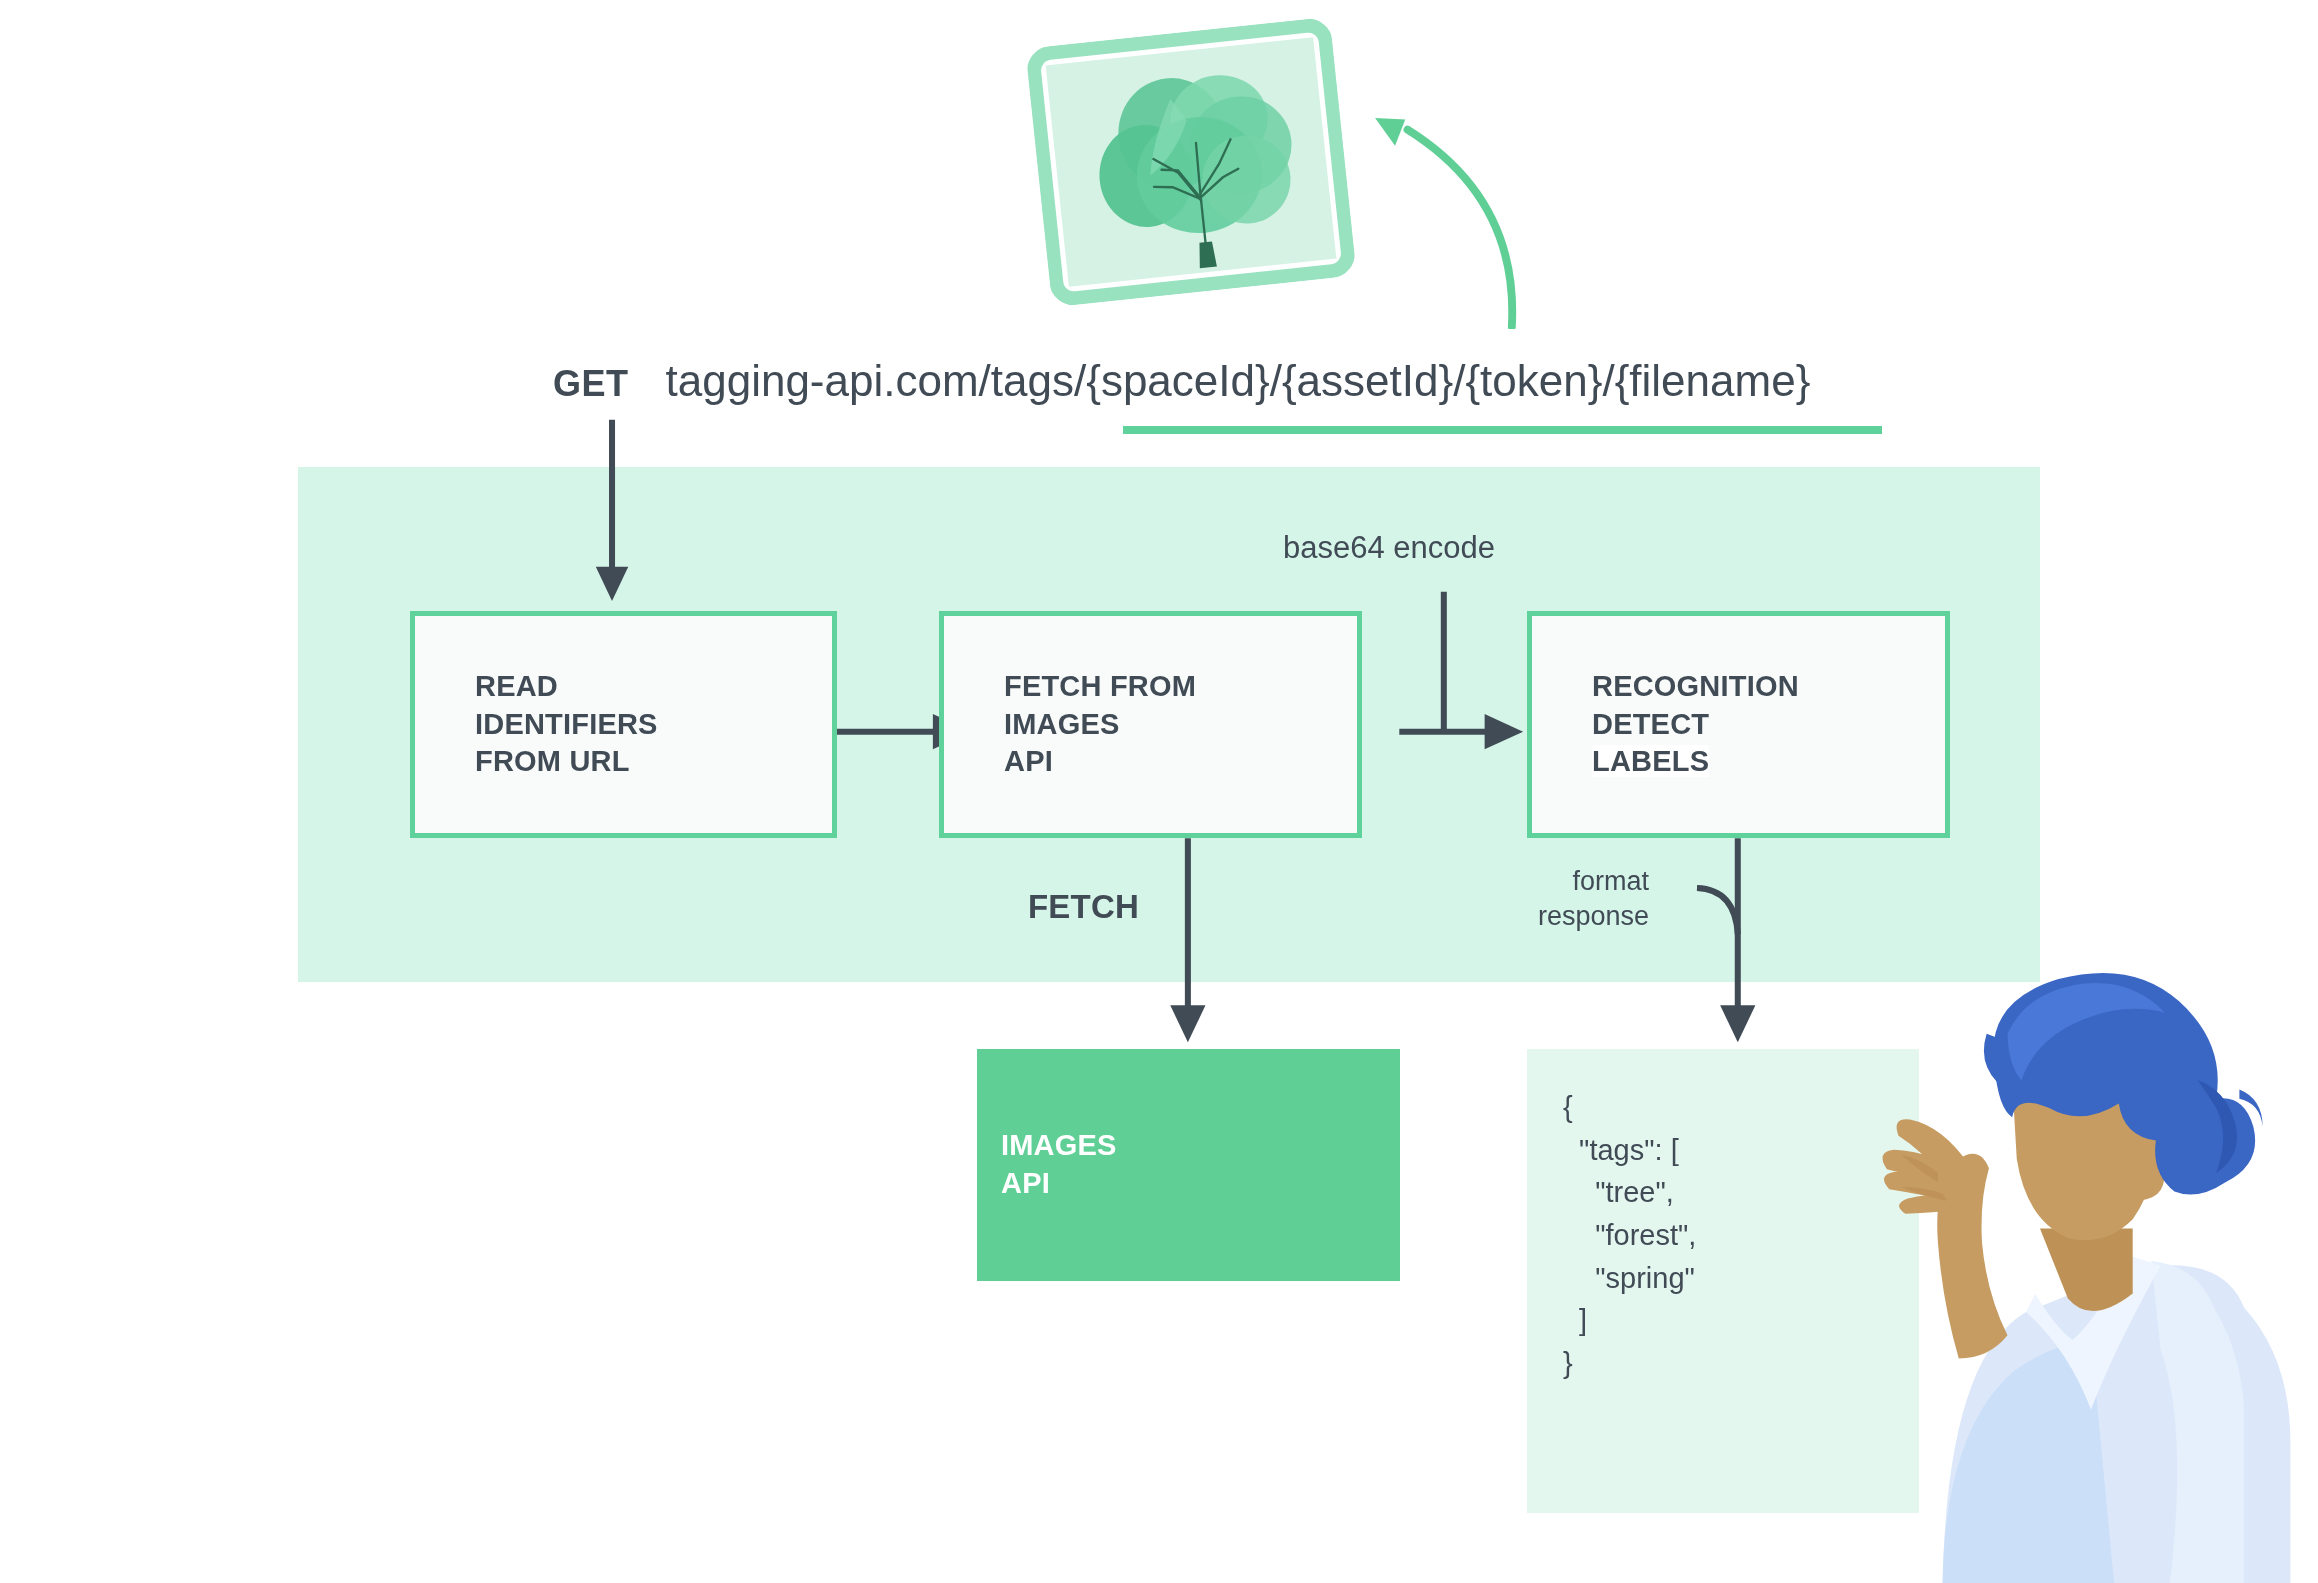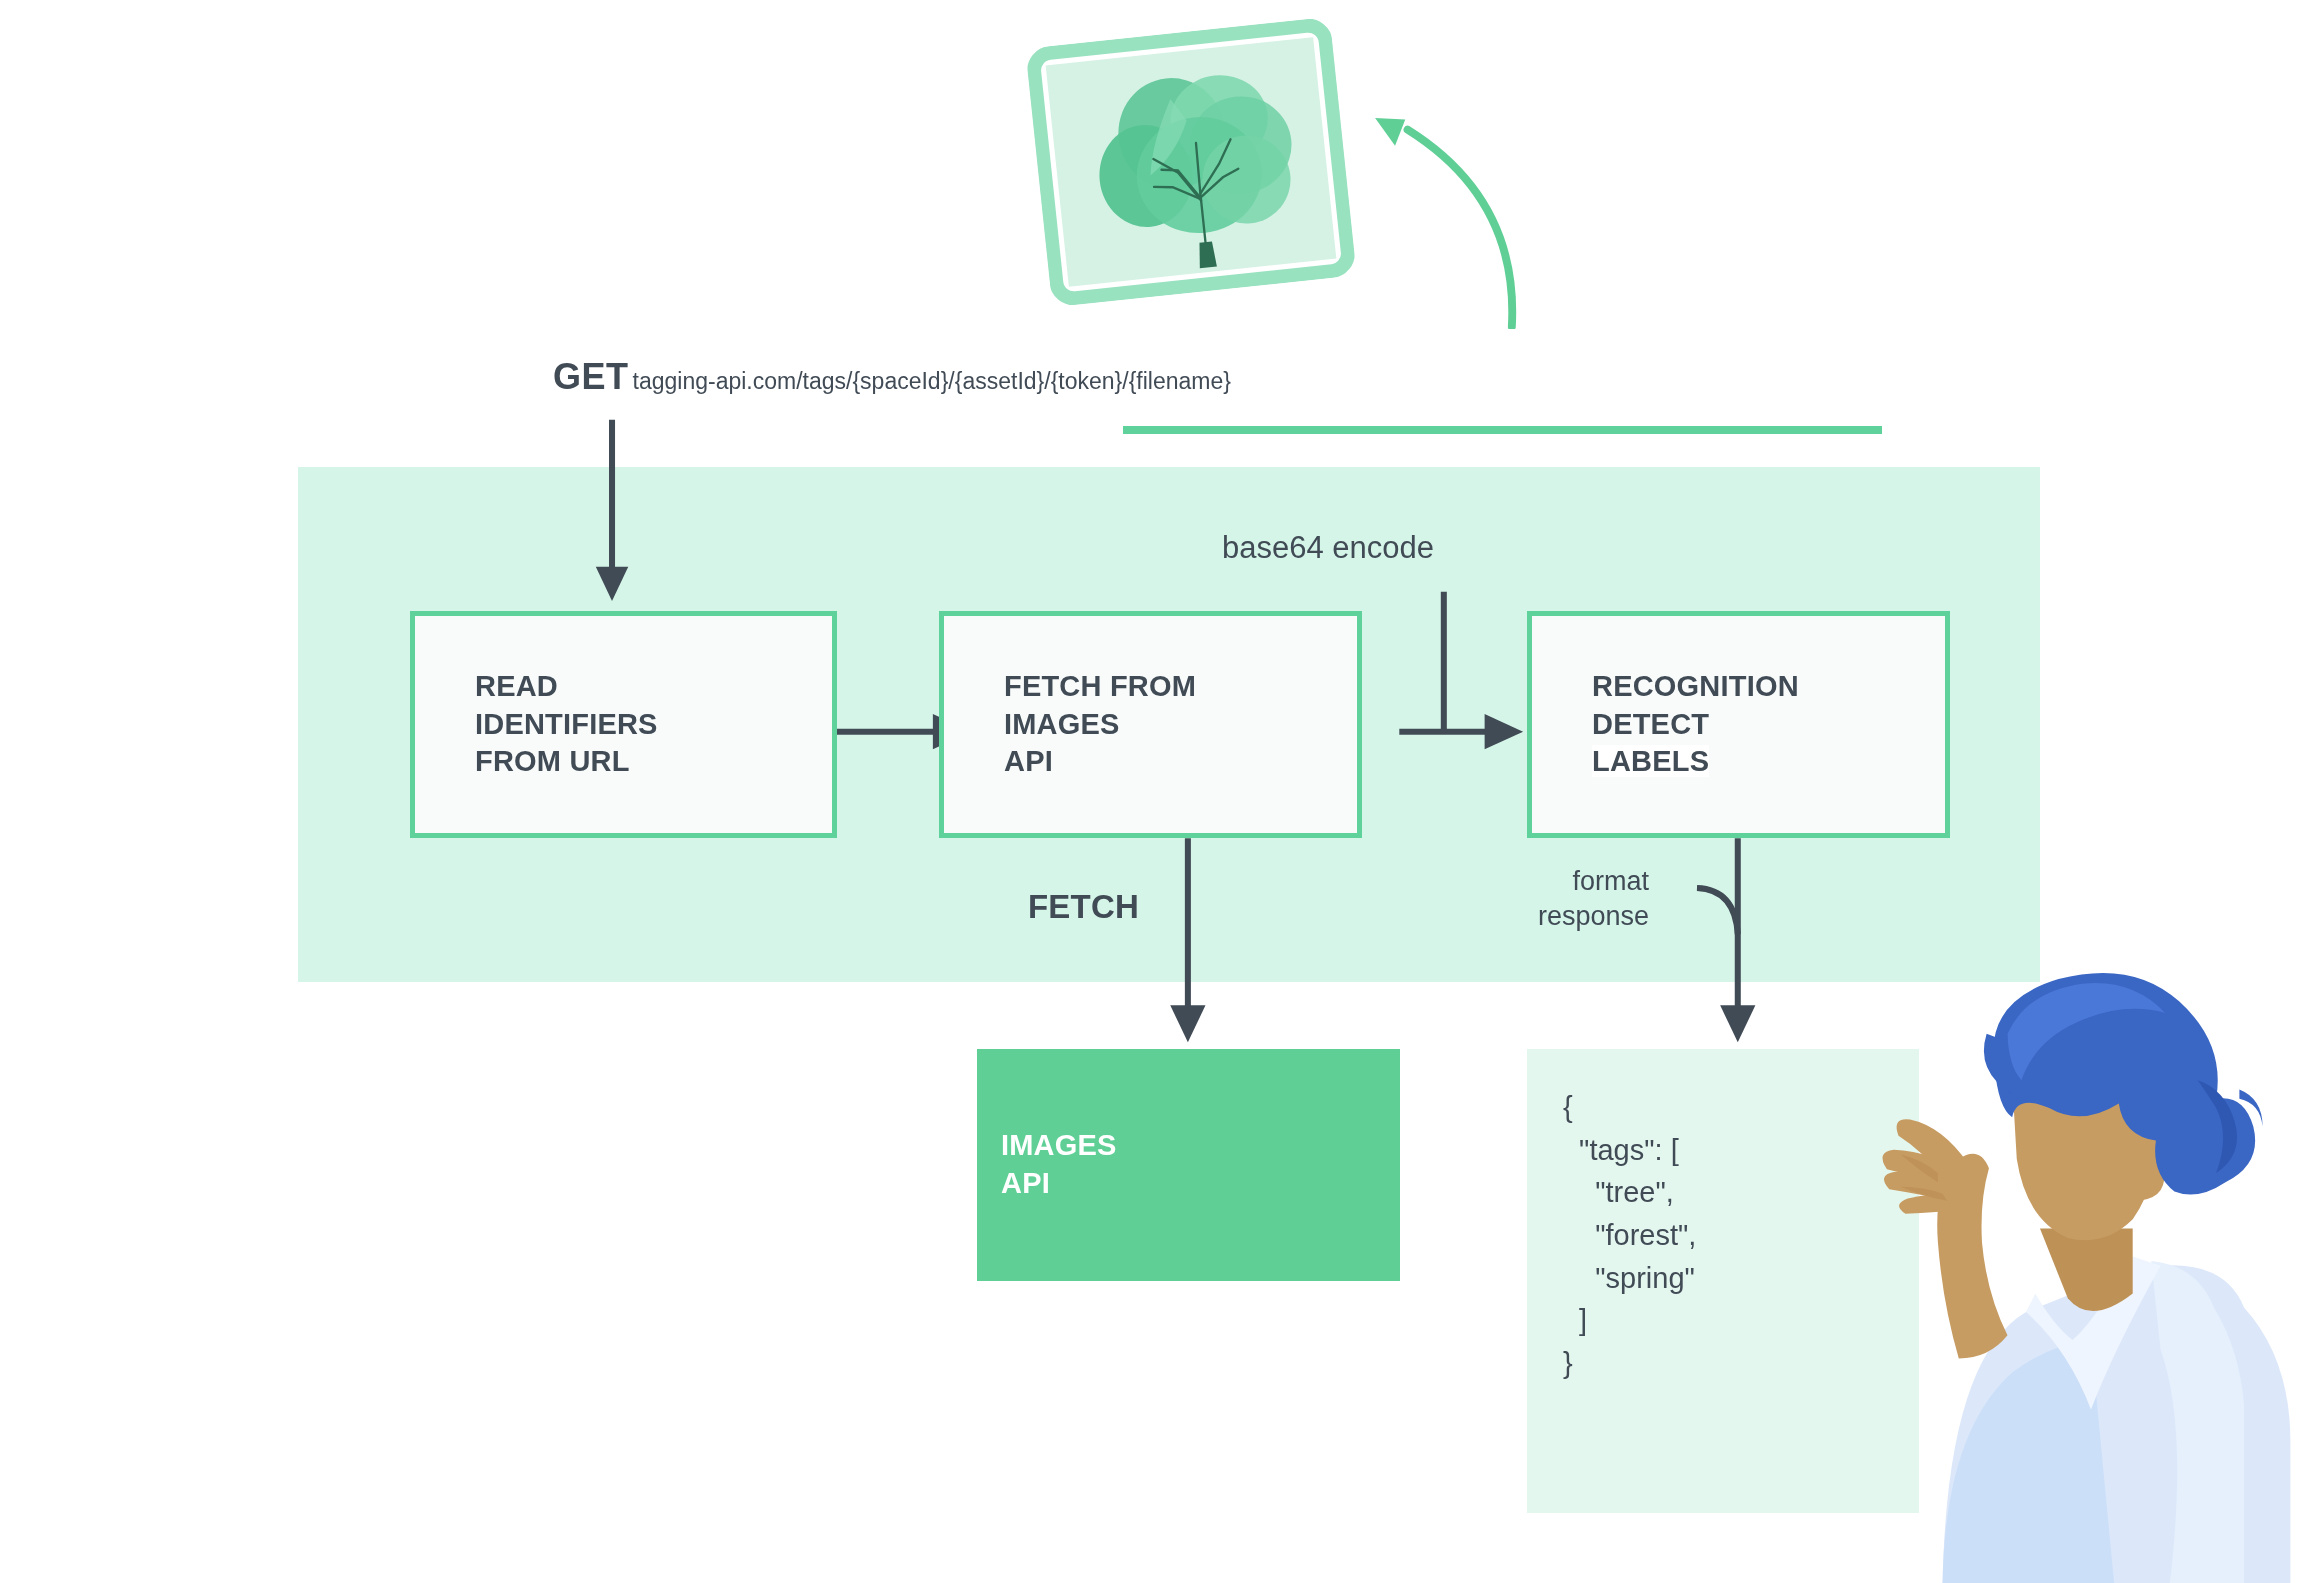--- a/index.html
+++ b/index.html
@@ -56,22 +56,22 @@
     display: flex;
     align-items: baseline;
   }
   #get-verb {
     font-size: 36px;
     font-weight: bold;
     letter-spacing: 0.5px;
     color: #414B56;
   }
   #url-text {
-    margin-left: 4px;
-    font-size: 23px;
+    margin-left: 37px;
+    font-size: 44px;
     font-weight: normal;
     color: #414B56;
     white-space: nowrap;
   }
   #url-underline {
     left: 1123px;
     top: 426px;
     width: 759px;
     height: 8px;
     background: #5FD19B;
@@ -147,21 +147,21 @@
     top: 37px;
     font-size: 29px;
     line-height: 1.47;
     color: #414B56;
     white-space: pre;
     font-family: "Liberation Sans", sans-serif;
   }
 
   
   #label-base64 {
-    left: 1222px;
+    left: 1283px;
     top: 530px;
     font-size: 31px;
     color: #414B56;
     white-space: nowrap;
   }
   #label-fetch {
     left: 1028px;
     top: 888px;
     font-size: 33px;
     font-weight: bold;

